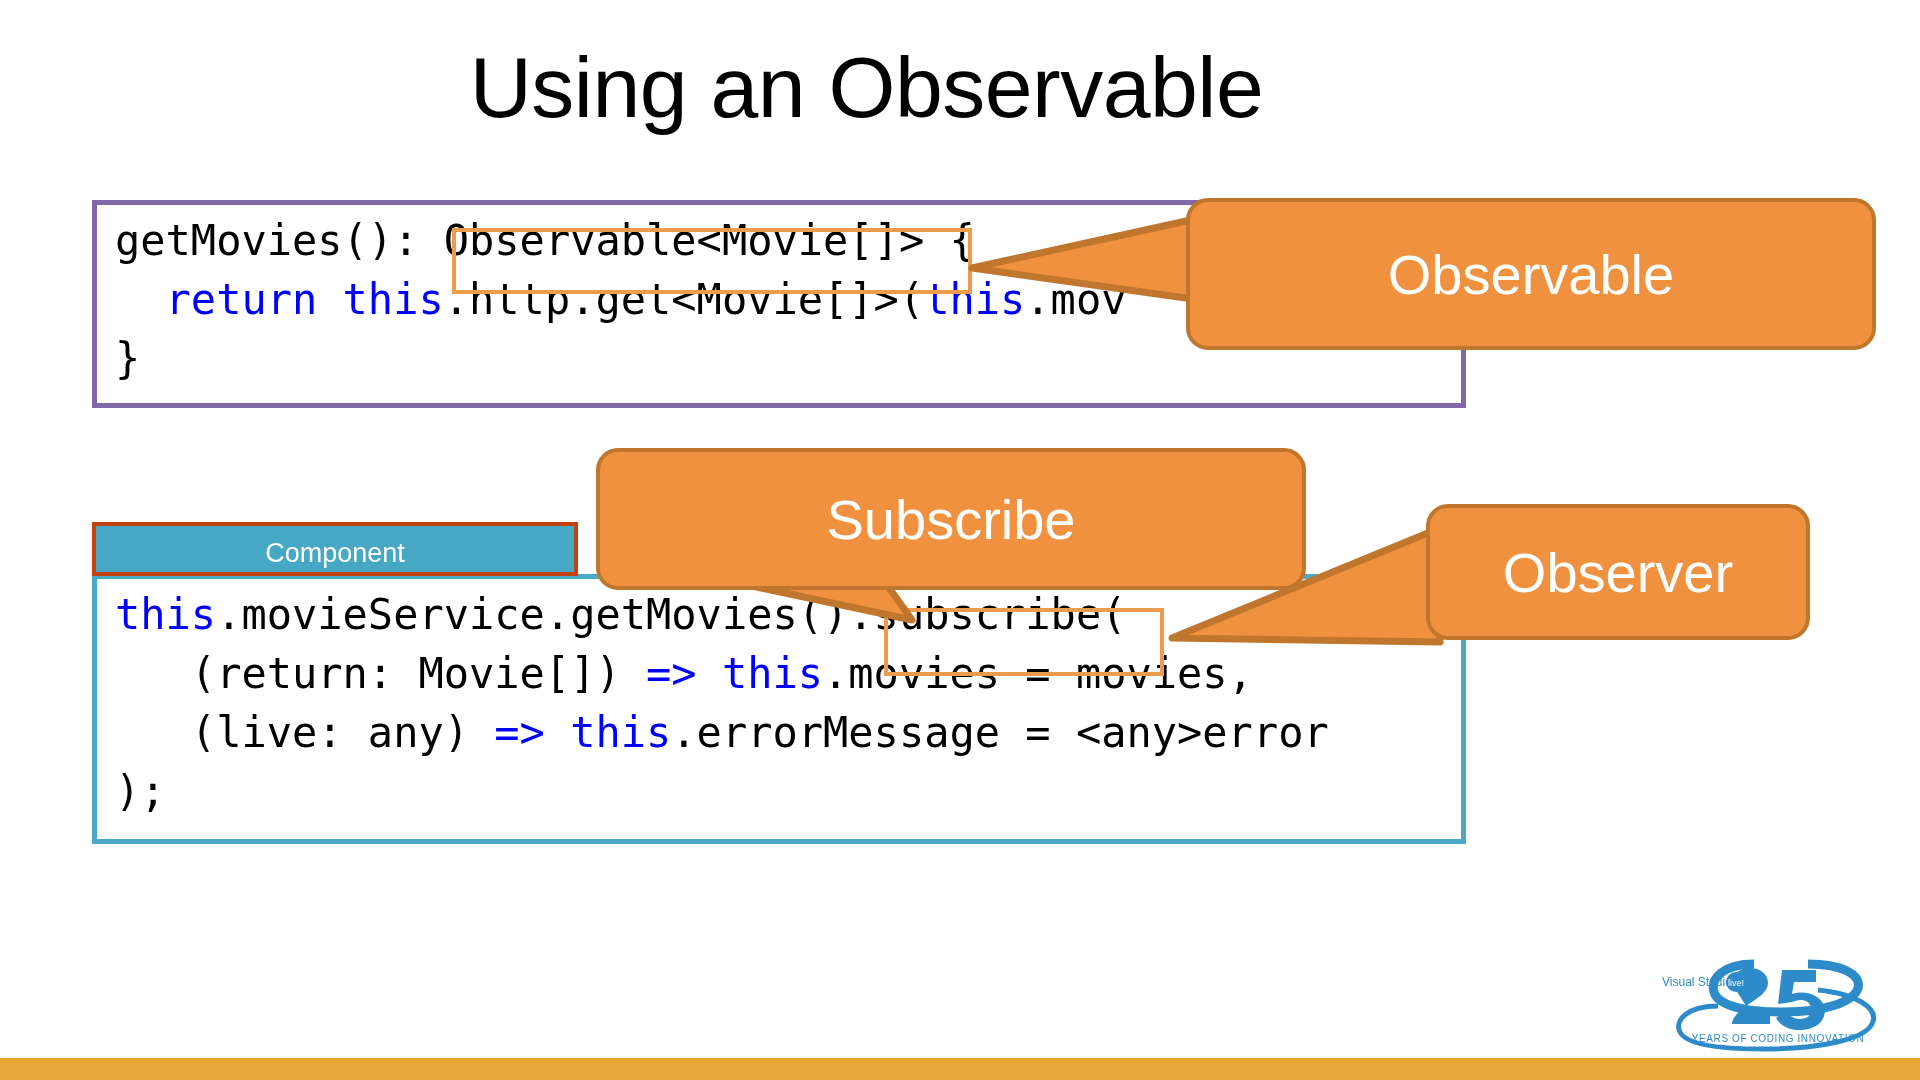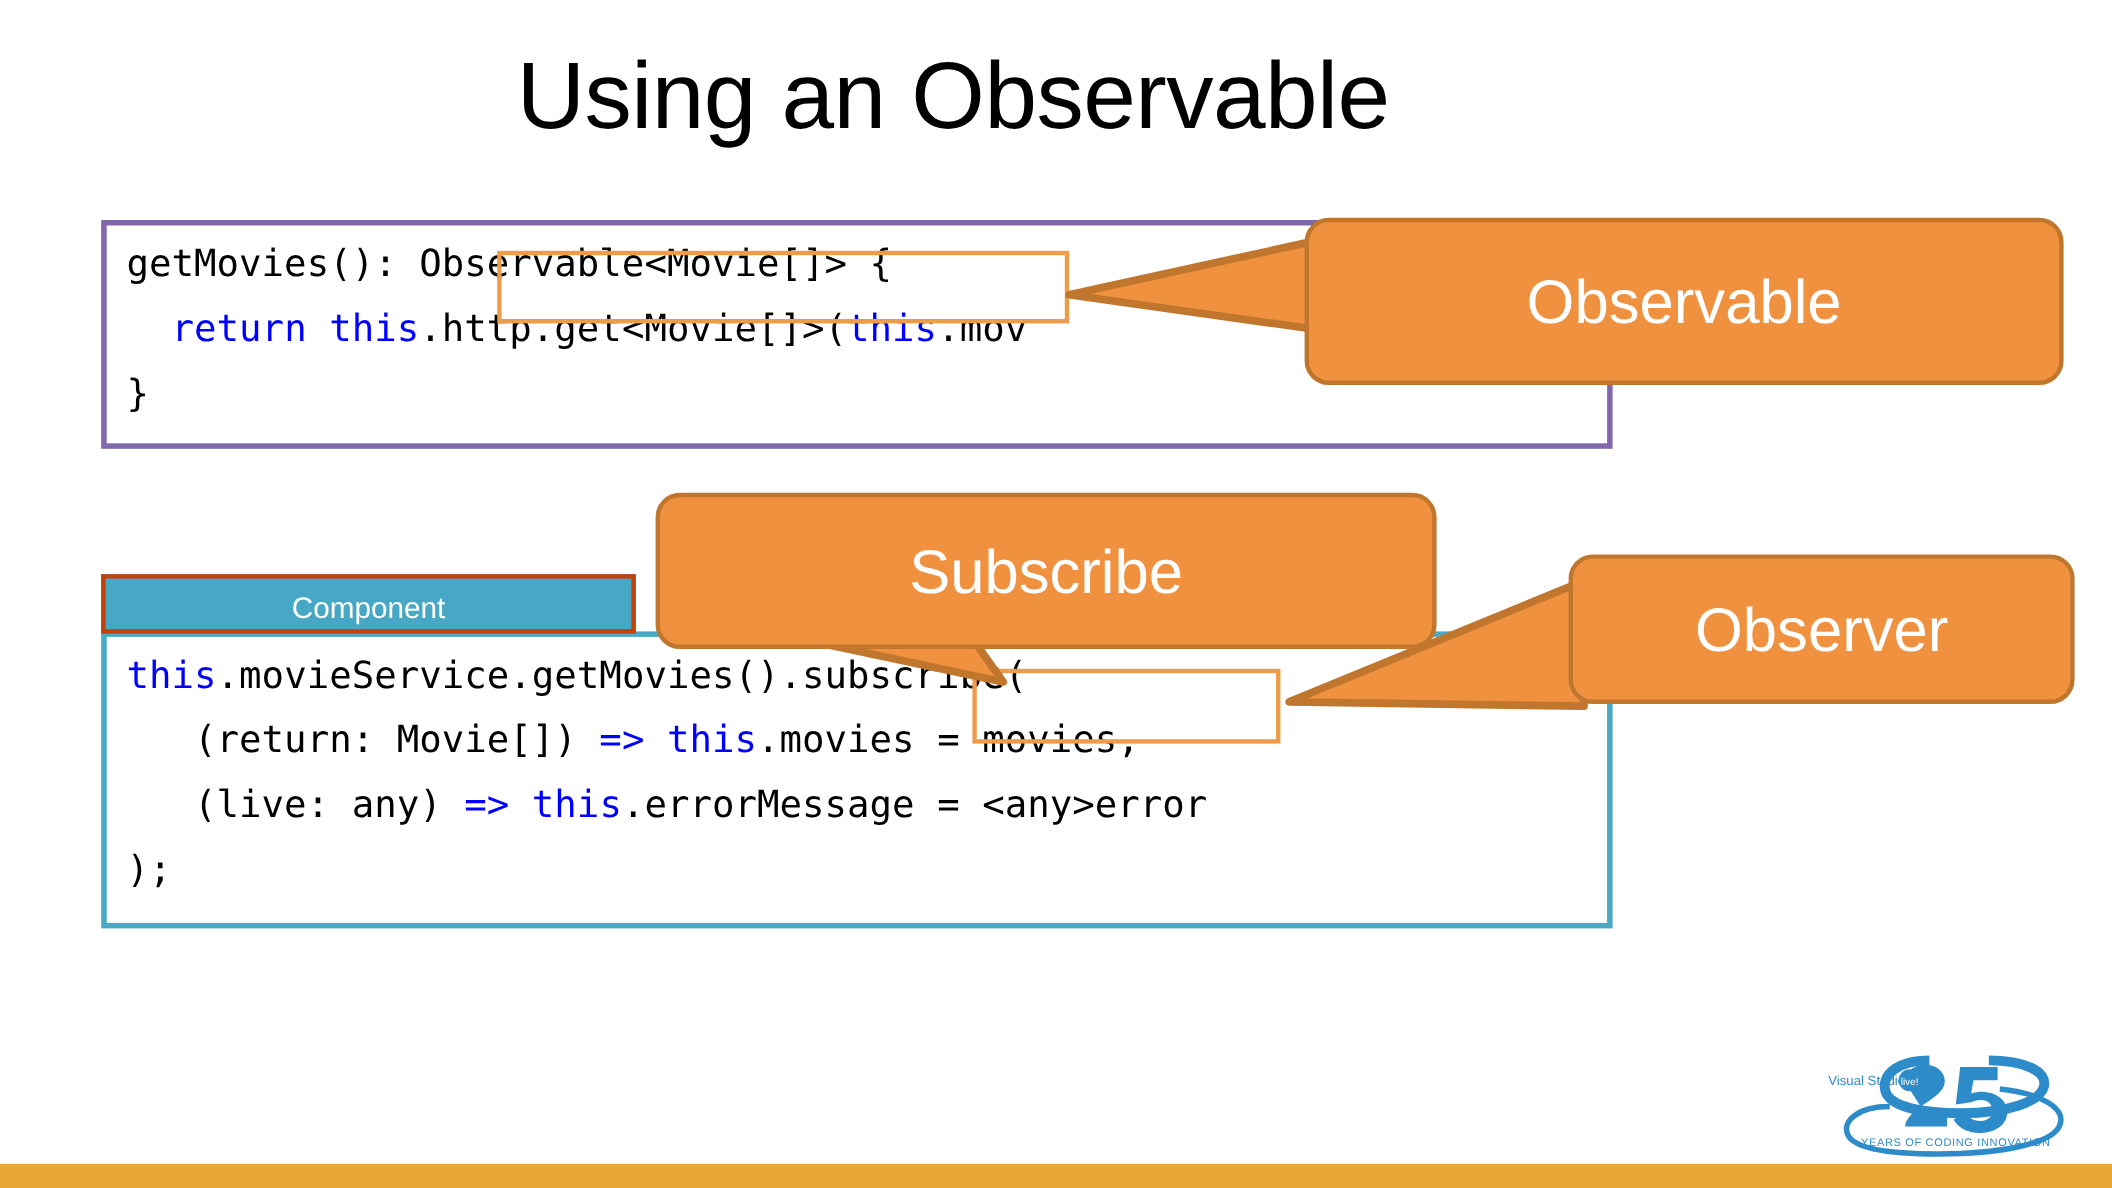--- a/index.html
+++ b/index.html
@@ -57,21 +57,21 @@
     left: 0;
     width: 1374px;
     background: #ffffff;
     z-index: 1;
   }
   .code-text {
     position: absolute;
     left: 18px;
     top: 6px;
     font-family: "DejaVu Sans Mono", "Liberation Mono", monospace;
-    font-size: 34px;
+    font-size: 42px;
     line-height: 59px;
     color: #000000;
     white-space: pre;
     letter-spacing: 0px;
   }
   .kw { color: #0000FF; }
 
   
   #service-panel { left: 92px; top: 148px; width: 1374px; height: 260px; }
   #service-tab { background: #7E65A0; border: 2px solid #6B5389; }
@@ -124,21 +124,21 @@
 
   #callout-observable {
     left: 1186px; top: 198px; width: 690px; height: 152px;
     font-size: 56px;
   }
   #callout-subscribe {
     left: 596px; top: 448px; width: 710px; height: 142px;
     font-size: 56px;
   }
   #callout-observer {
-    left: 1426px; top: 504px; width: 460px; height: 136px;
+    left: 1426px; top: 504px; width: 384px; height: 136px;
     font-size: 56px;
   }
 
   
   .tail-svg {
     position: absolute;
     z-index: 5;
     overflow: visible;
     pointer-events: none;
   }

